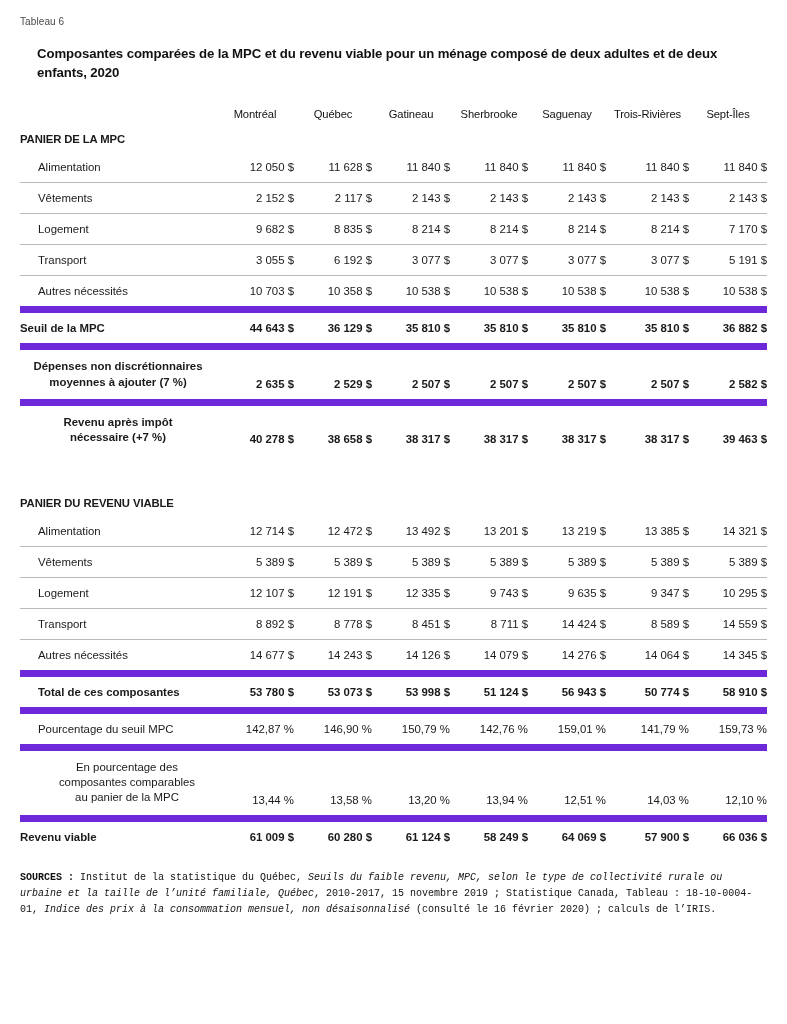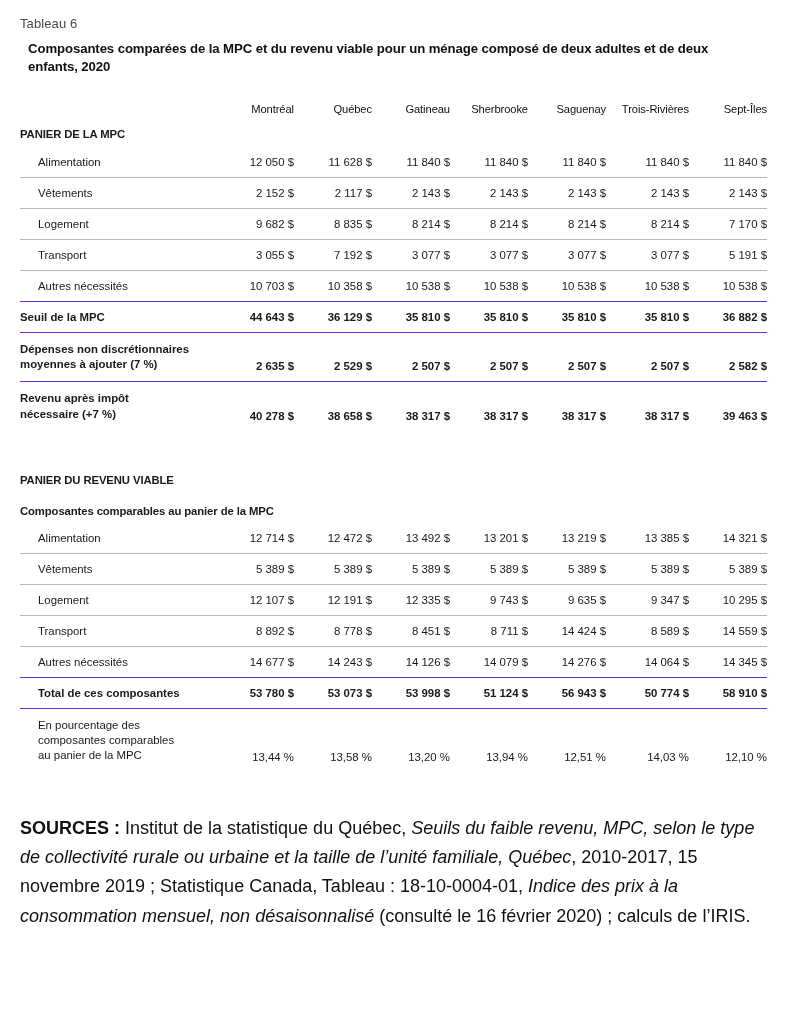--- a/index.html
+++ b/index.html
@@ -18,32 +18,32 @@
     position: relative;
     width: 787px;
     height: 1024px;
     box-sizing: border-box;
     padding: 16px 22px 0 20px;
     overflow: hidden;
   }
 
   
   .tbl-label {
-    font-size: 13px;
+    font-size: 10px;
     color: #4a4a4a;
     letter-spacing: .1px;
     margin: 0 0 6px 0;
     line-height: 1.2;
   }
   .tbl-title {
     font-size: 13.2px;
     font-weight: bold;
     line-height: 1.42;
     color: #111;
-    margin: 8px;
+    margin: 17px;
     max-width: 700px;
     letter-spacing: -.1px;
   }
 
   
   table.data {
     width: 745px;
     border-collapse: collapse;
     table-layout: fixed;
     margin-top: 26px;
@@ -55,21 +55,20 @@
 
   table.data th, table.data td {
     padding: 0;
     vertical-align: bottom;
     font-weight: normal;
   }
 
   th.colhead {
     font-size: 11.2px;
     font-weight: bold;
-    text-align: right;
     padding: 0 0 9px 0;
     color: #111;
     white-space: nowrap;
     letter-spacing: -.1px;
   }
 
   
   tr.section td {
     font-size: 11.3px;
     font-weight: bold;
@@ -93,33 +92,33 @@
   tr.item.deep td.lbl { padding-left: 18px; }
 
   td.val {
     text-align: right;
     white-space: nowrap;
     font-size: 11.4px;
   }
 
   
   tr.bt-thin  td { border-top: 1px solid #b9b9b9; }
-  tr.bt-mid   td { border-top: 1px solid #6d28d9; }
-
-  .ml { line-height: 1.33; }
+  tr.bt-mid   td { border-top: 7px solid #6d28d9; }
+
+  .ml { line-height: 1.33; text-align: center; }
 
   
   tr.gap td { height: 30px; }
 
   
   .sources {
-    margin-top: 42px;
+    margin-top: 18px;
     width: 748px;
-    font-family: Liberation Sans, sans-serif;
-    font-size: 18px;
+    font-family: Liberation Mono, monospace;
+    font-size: 10px;
     line-height: 1.62;
     color: #111;
   }
   .sources b { font-weight: bold; }
   .sources i { font-style: italic; }
 </style>
 </head>
 <body>
 
 <div class="page">
@@ -185,21 +184,21 @@
         <td class="val">8 214 $</td>
         <td class="val">8 214 $</td>
         <td class="val">8 214 $</td>
         <td class="val">8 214 $</td>
         <td class="val">7 170 $</td>
       </tr>
 
       <tr class="item bt-thin">
         <td class="lbl">Transport</td>
         <td class="val">3 055 $</td>
-        <td class="val">7 192 $</td>
+        <td class="val">6 192 $</td>
         <td class="val">3 077 $</td>
         <td class="val">3 077 $</td>
         <td class="val">3 077 $</td>
         <td class="val">3 077 $</td>
         <td class="val">5 191 $</td>
       </tr>
 
       <tr class="item bt-thin">
         <td class="lbl">Autres nécessités</td>
         <td class="val">10 703 $</td>
@@ -251,23 +250,20 @@
       </tr>
 
       <tr class="gap">
           <td colspan="8"></td>
         </tr>
 
       <tr class="section">
         <td colspan="8">PANIER DU REVENU VIABLE</td>
       </tr>
 
-      <tr class="subsection">
-        <td colspan="8">Composantes comparables au panier de la MPC</td>
-      </tr>
 
       <tr class="item">
         <td class="lbl">Alimentation</td>
         <td class="val">12 714 $</td>
         <td class="val">12 472 $</td>
         <td class="val">13 492 $</td>
         <td class="val">13 201 $</td>
         <td class="val">13 219 $</td>
         <td class="val">13 385 $</td>
         <td class="val">14 321 $</td>
@@ -321,36 +317,56 @@
         <td class="lbl">Total de ces composantes</td>
         <td class="val">53 780 $</td>
         <td class="val">53 073 $</td>
         <td class="val">53 998 $</td>
         <td class="val">51 124 $</td>
         <td class="val">56 943 $</td>
         <td class="val">50 774 $</td>
         <td class="val">58 910 $</td>
       </tr>
 
+      <tr class="item bt-mid">
+        <td class="lbl">Pourcentage du seuil MPC</td>
+        <td class="val">142,87 %</td>
+        <td class="val">146,90 %</td>
+        <td class="val">150,79 %</td>
+        <td class="val">142,76 %</td>
+        <td class="val">159,01 %</td>
+        <td class="val">141,79 %</td>
+        <td class="val">159,73 %</td>
+      </tr>
 
 
       <tr class="item deep bt-mid">
         <td class="lbl ml">
           <span>En pourcentage des</span><br>
           <span>composantes comparables</span><br>
           <span>au panier de la MPC</span>
         </td>
         <td class="val">13,44 %</td>
         <td class="val">13,58 %</td>
         <td class="val">13,20 %</td>
         <td class="val">13,94 %</td>
         <td class="val">12,51 %</td>
         <td class="val">14,03 %</td>
         <td class="val">12,10 %</td>
       </tr>
 
+      <tr class="item bold flush bt-mid">
+        <td class="lbl">Revenu viable</td>
+        <td class="val">61 009 $</td>
+        <td class="val">60 280 $</td>
+        <td class="val">61 124 $</td>
+        <td class="val">58 249 $</td>
+        <td class="val">64 069 $</td>
+        <td class="val">57 900 $</td>
+        <td class="val">66 036 $</td>
+      </tr>
 
     </tbody>
   </table>
 
   <div class="sources"><b>SOURCES :</b><span> Institut de la statistique du Québec, </span><i>Seuils du faible revenu, MPC, selon le type de collectivité rurale ou urbaine et la taille de l’unité familiale, Québec</i><span>, 2010-2017, 15 novembre 2019 ; Statistique Canada, Tableau : 18-10-0004-01, </span><i>Indice des prix à la consommation mensuel, non désaisonnalisé</i><span> (consulté le 16 février 2020) ; calculs de l’IRIS.</span></div>
 
 </div>
 
 </body></html>

